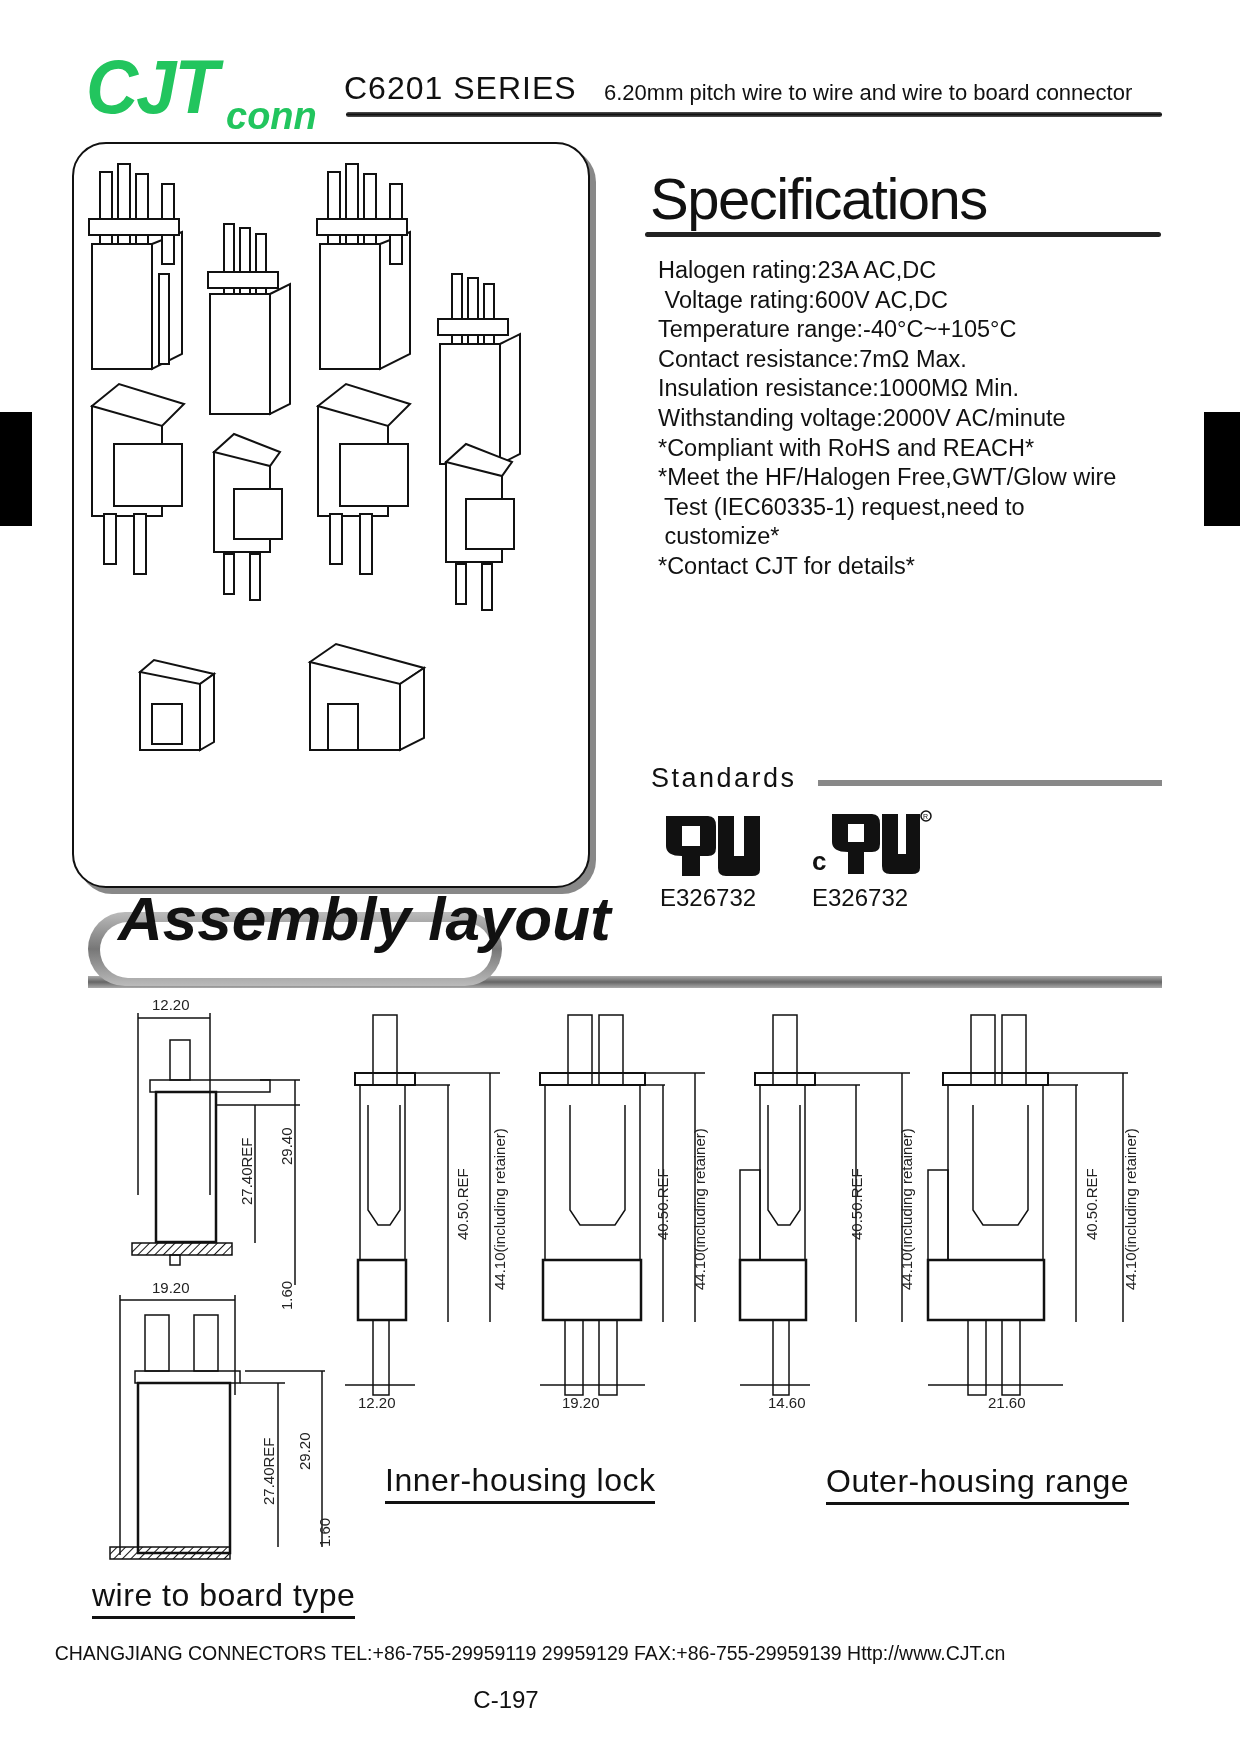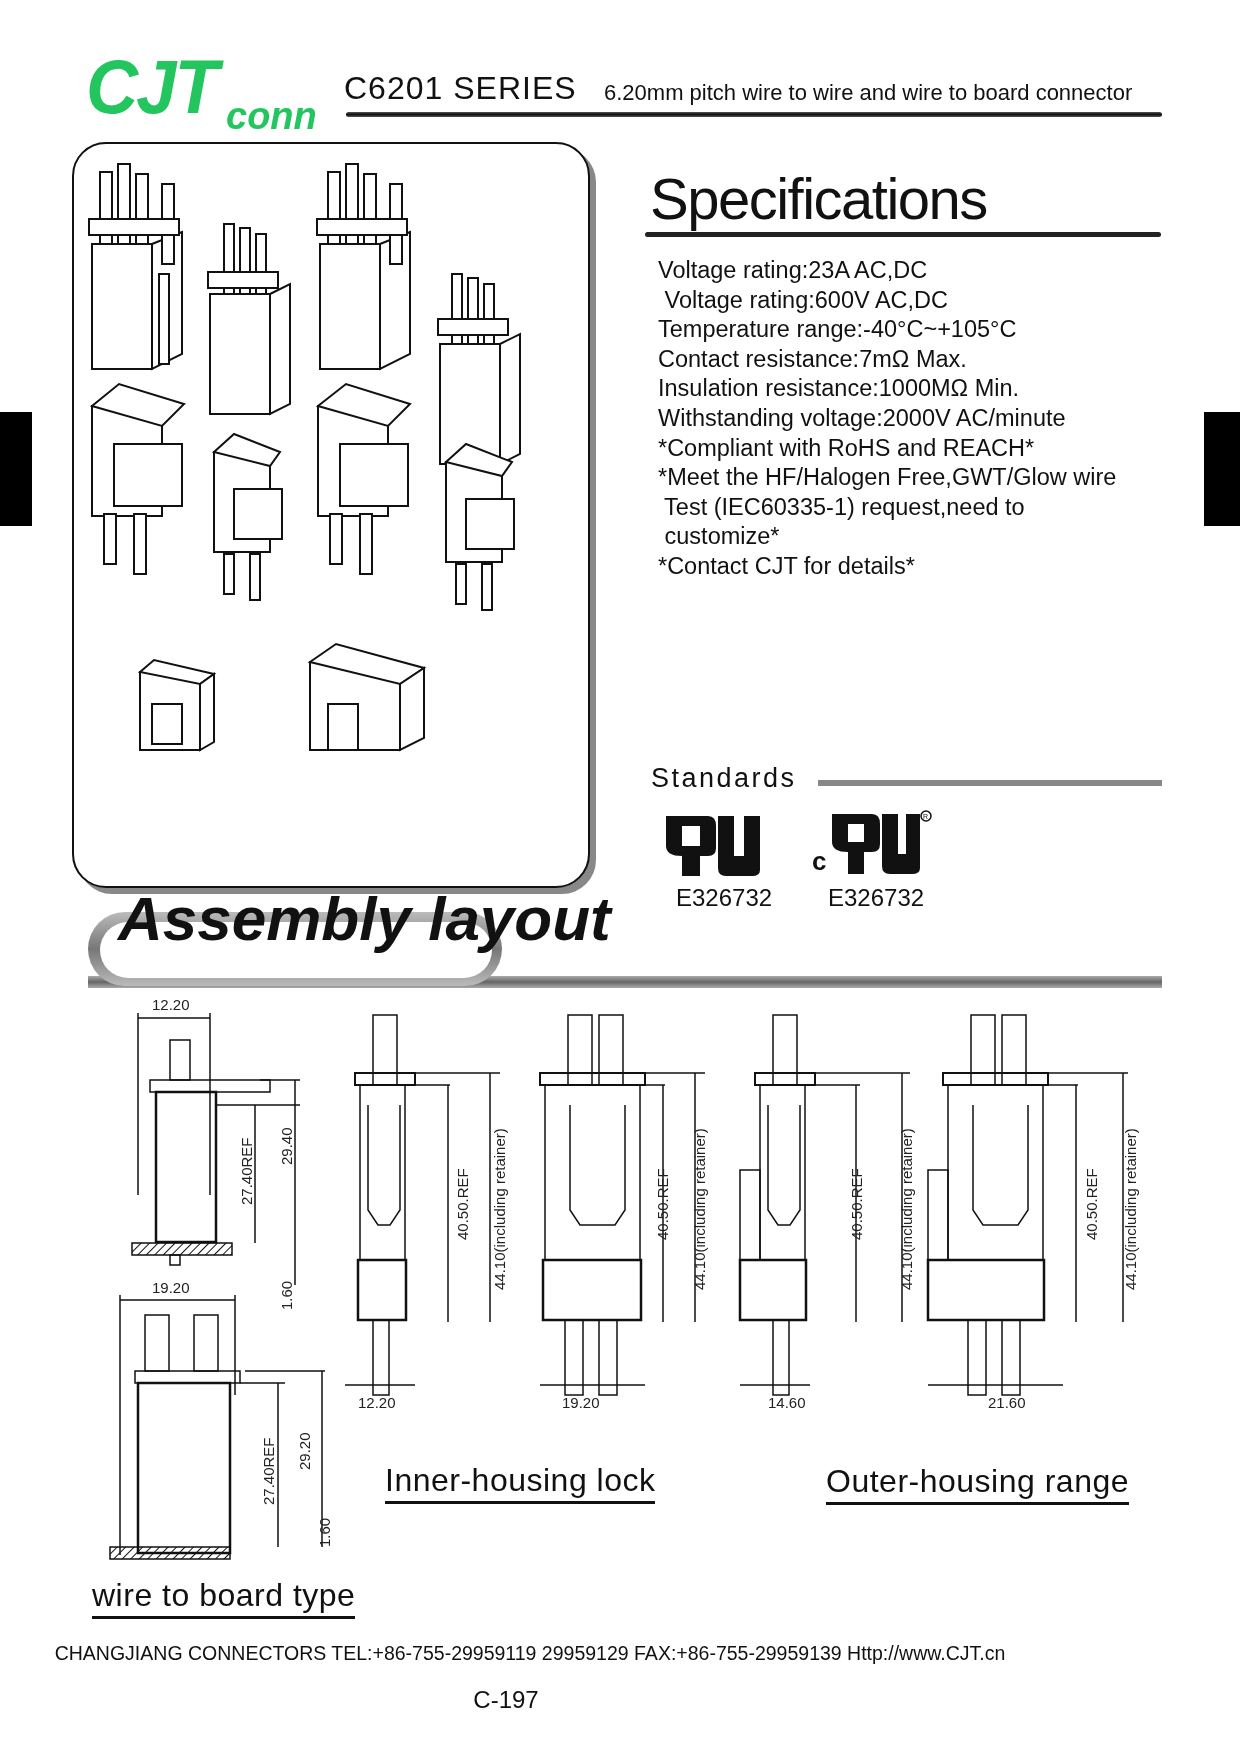--- a/index.html
+++ b/index.html
@@ -20,21 +20,21 @@
   .panel svg{position:absolute;left:0;top:0;}
   
   .spec-title{left:650px;top:165px;font-size:58px;letter-spacing:-1.5px;}
   .spec-rule{left:645px;top:232px;width:516px;height:5px;background:#222;border-radius:3px;}
   .spec-list{left:658px;top:256px;font-size:23.5px;line-height:29.6px;}
   .spec-list div{white-space:pre;}
   .std-title{left:651px;top:763px;font-size:27px;letter-spacing:2.5px;}
   .std-rule{left:818px;top:780px;width:344px;height:6px;background:#888;}
   .ul1{left:660px;top:812px;}
   .ul2{left:812px;top:808px;}
-  .cert-no{font-size:24px;margin-left:16px;}
+  .cert-no{font-size:24px;}
   .asm-bar{left:88px;top:976px;width:1074px;height:12px;background:linear-gradient(#aaa,#666,#aaa);}
   .asm-pill{left:88px;top:912px;width:414px;height:74px;border-radius:40px;background:linear-gradient(#bbb,#777,#bbb);}
   .asm-inner{left:100px;top:922px;width:392px;height:56px;border-radius:30px;background:#fff;}
   .asm-text{left:118px;top:883px;font-size:62px;font-weight:bold;font-style:italic;letter-spacing:0px;}
   .drawing svg{position:absolute;left:0;top:0;}
   .caption{font-size:32px;border-bottom:3px solid #111;padding-bottom:3px;line-height:36px;letter-spacing:0.5px;}
   .footer{left:0;width:1060px;top:1642px;text-align:center;font-size:19.5px;}
   .pageno{left:0;width:1012px;top:1686px;text-align:center;font-size:24px;}
   .dim{font-family:"Liberation Sans",sans-serif;font-size:15px;fill:#222;}
 </style>
@@ -131,21 +131,21 @@
         <polygon points="236,518 262,500 350,524 326,540"></polygon>
         <polygon points="326,540 350,524 350,594 326,606"></polygon>
       <rect x="254" y="560" width="30" height="46"></rect>
     </g>
   </svg>
 </div>
 
 <div class="abs spec-title">Specifications</div>
 <div class="abs spec-rule"></div>
 <div class="abs spec-list">
-  <div>Voltage rating:23A AC,DC</div>
+  <div>Halogen rating:23A AC,DC</div>
   <div> Voltage rating:600V AC,DC</div>
   <div>Temperature range:-40°C~+105°C</div>
   <div>Contact resistance:7mΩ Max.</div>
   <div>Insulation resistance:1000MΩ Min.</div>
   <div>Withstanding voltage:2000V AC/minute</div>
   <div>*Compliant with RoHS and REACH*</div>
   <div>*Meet the HF/Halogen Free,GWT/Glow wire</div>
   <div> Test (IEC60335-1) request,need to</div>
   <div> customize*</div>
   <div>*Contact CJT for details*</div>

